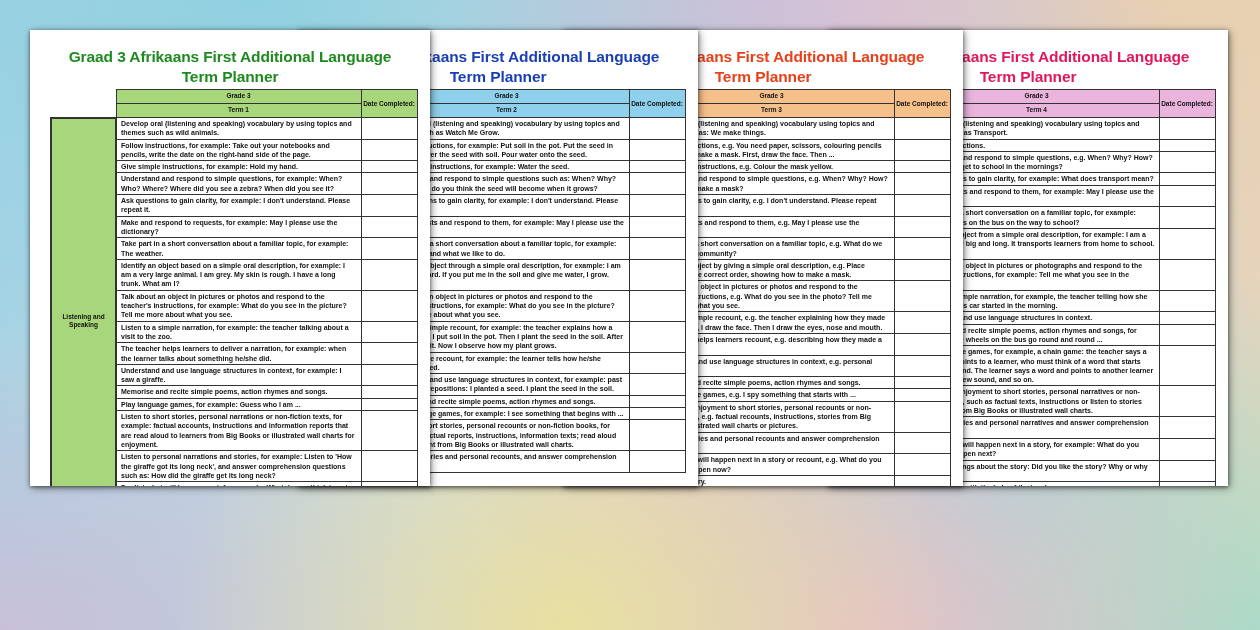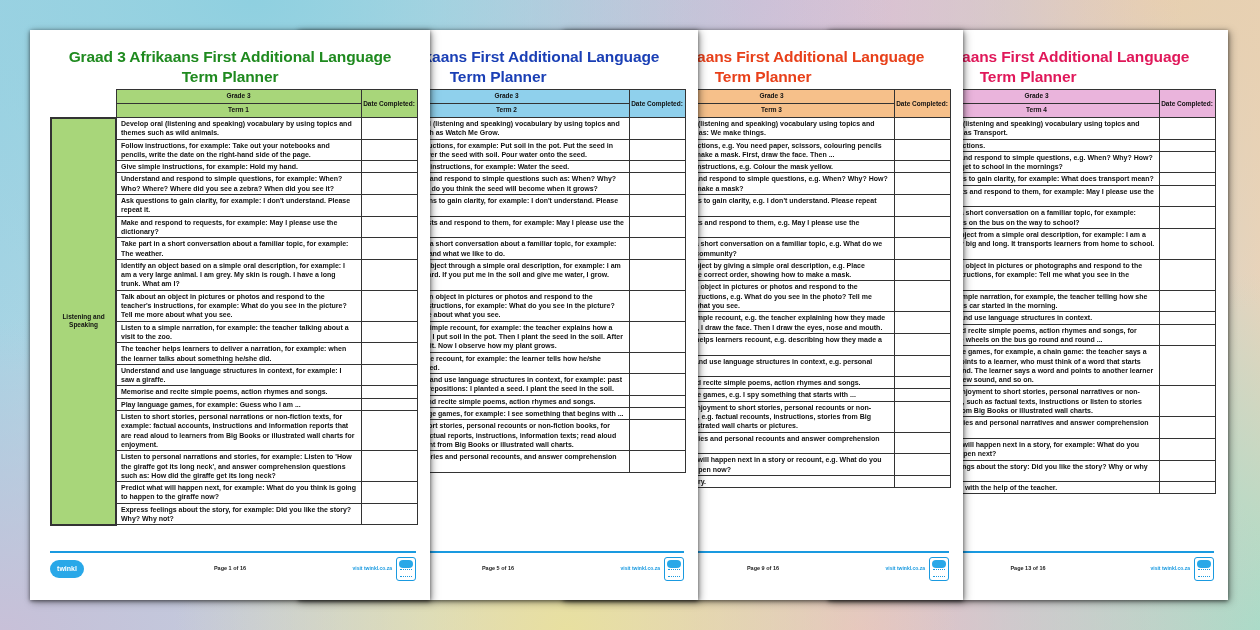--- a/index.html
+++ b/index.html
@@ -14,21 +14,21 @@
       radial-gradient(ellipse at 45% 100%, #e8e0a0 0%, rgba(232,224,160,0) 40%),
       radial-gradient(ellipse at 68% 100%, #e6c0c8 0%, rgba(230,192,200,0) 35%),
       radial-gradient(ellipse at 100% 100%, #a8dcc8 0%, rgba(168,220,200,0) 40%),
       radial-gradient(ellipse at 0% 100%, #c8c0d8 0%, rgba(200,192,216,0) 35%),
       linear-gradient(90deg, #a8d4e4 0%, #cfe0e4 35%, #e0c8d8 55%, #a8d4ea 80%, #e8d4bc 100%);
   }
   .page {
     position: absolute;
     top: 30px;
     width: 400px;
-    height: 570px;
+    height: 456px;
     background: #ffffff;
     box-shadow: 0 1px 4px rgba(0,0,0,0.55), 2px 2px 8px rgba(0,0,0,0.35);
     overflow: hidden;
   }
   .page-title {
     position: absolute;
     top: 17px; left: 0; width: 400px;
     text-align: center;
     font-weight: bold;
     font-size: 15.5px;

